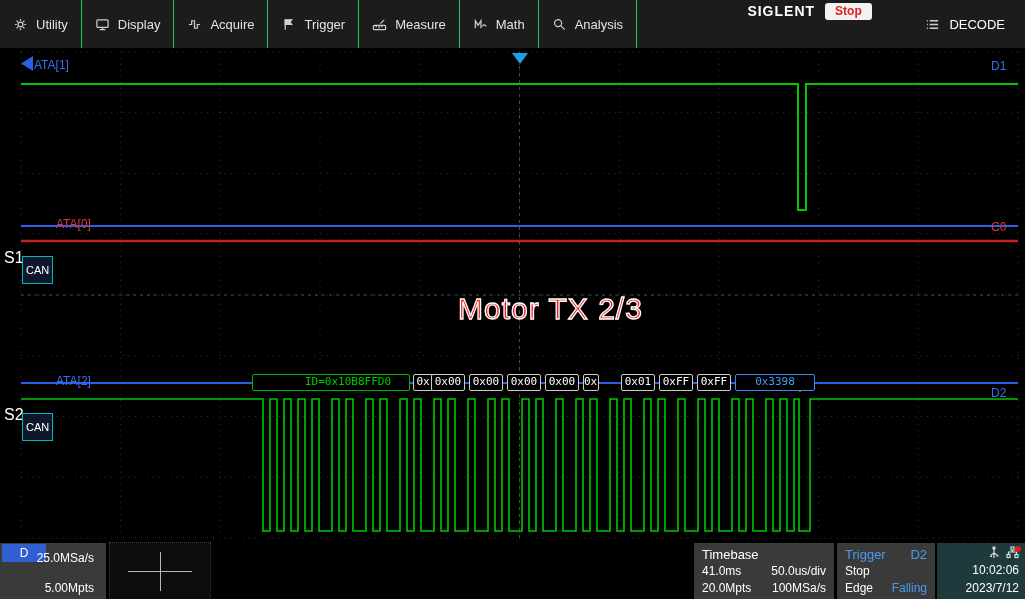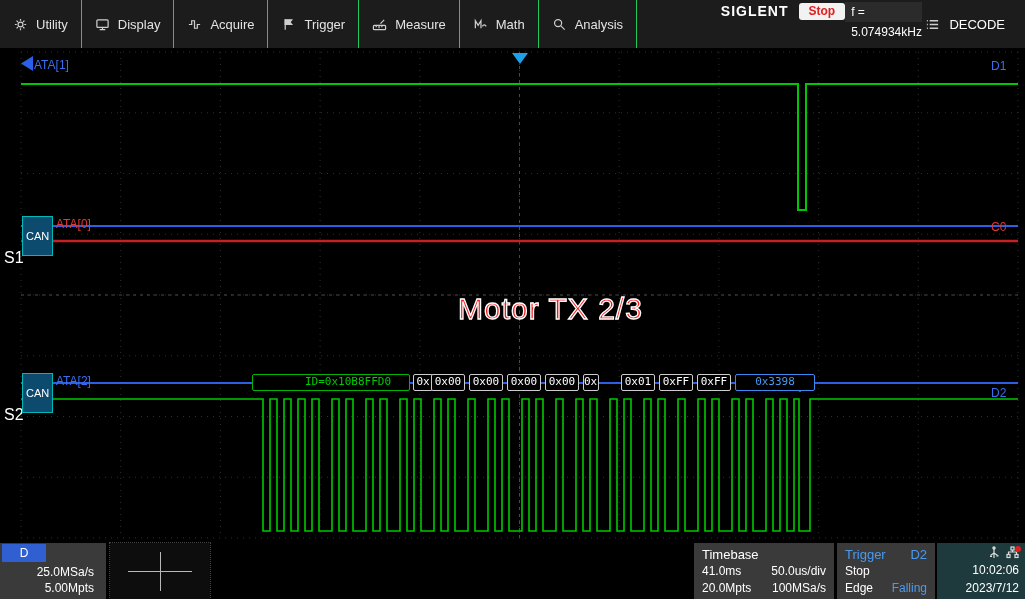--- a/index.html
+++ b/index.html
@@ -13,21 +13,21 @@
     position:absolute;top:0;left:0;width:1025px;height:48px;
     background:#1c1c1c;display:flex;align-items:stretch;z-index:10;
   }
   .menu-item{
     display:flex;align-items:center;gap:8px;padding:0 13px;
     border-right:1px solid #22c55e;color:#e3e3e3;font-size:13px;cursor:default;
   }
   .micon{display:flex;align-items:center;}
   .micon svg{stroke:#cfcfcf;fill:none;stroke-width:1.3;}
   .brand{
-    margin-left:auto;display:flex;flex-direction:row;justify-content:center;
+    margin-left:auto;display:flex;flex-direction:column;justify-content:space-between;
     width:152px;height:65px;
   }
   .brand-row{display:flex;align-items:center;gap:10px;height:22px;padding-left:4px;}
   .brand-name{color:#fff;font-weight:bold;font-size:14px;letter-spacing:1px;}
   .run-state{
     background:#f2f2f2;color:#e02020;font-weight:bold;font-size:12px;
     padding:0 10px;border-radius:3px;height:17px;line-height:17px;
   }
   .freq-strip{
     background:#2b2b2b;color:#fff;font-size:12px;height:20px;line-height:20px;
@@ -39,22 +39,22 @@
   }
   .decode-btn svg{stroke:#cfcfcf;fill:none;stroke-width:1.4;}
 
   
   #scope-svg{position:absolute;left:0;top:0;z-index:1;}
   .lbl{position:absolute;font-size:12px;z-index:5;white-space:nowrap;}
   .blue-t{color:#3a6ef0;}
   .red-t{color:#e03838;}
   .white-t{color:#fff;font-size:16px;margin-top:32px;}
   .can-badge{
-    position:absolute;z-index:5;background:#0c4a6e;border:1px solid #00b8b8;
-    color:#fff;font-size:11px;line-height:14px;padding:12px 3px;
+    position:absolute;z-index:5;background:#0f172a;border:1px solid #00b8b8;
+    color:#fff;font-size:11px;line-height:14px;padding:6px 3px;margin-top:40px;
   }
   .overlay-text{
     position:absolute;left:458px;top:292px;z-index:6;
     font-size:30px;font-weight:normal;letter-spacing:1px;color:#f51919;
     -webkit-text-stroke:1.3px #ffffff;
   }
   .decode-box{
     position:absolute;top:374px;height:17px;box-sizing:border-box;z-index:4;
     background:#000;border:1px solid #cccccc;border-radius:2px;color:#fff;
     font-family:"DejaVu Sans Mono",monospace;font-size:11px;line-height:14px;
@@ -67,21 +67,21 @@
   .bottombar{
     position:absolute;left:0;top:541px;width:1025px;height:58px;
     background:#000;z-index:10;font-size:12px;color:#fff;
   }
   .acq-panel{position:absolute;left:0;top:2px;width:106px;height:56px;background:#3a3a3a;}
   .d-tab{
     position:absolute;left:2px;top:1px;width:44px;height:18px;background:#2f5fd0;
     color:#fff;text-align:center;line-height:18px;font-size:12px;
   }
   .acq-line{position:absolute;right:12px;text-align:right;}
-  .acq-sr{top:22px;}
+  .acq-sr{top:8px;}
   .acq-mem{top:38px;}
   .zoom-widget{
     position:absolute;left:110px;top:2px;width:100px;height:56px;
     background:#0d0d0d;outline:1px dotted #454545;
   }
   .cross-h{position:absolute;left:18px;top:28px;width:64px;height:1px;background:#b8b8b8;}
   .cross-v{position:absolute;left:50px;top:9px;width:1px;height:39px;background:#b8b8b8;}
   .tb-panel{position:absolute;left:694px;top:2px;width:140px;height:56px;background:#3a3a3a;padding:3px 8px;box-sizing:border-box;}
   .trg-panel{position:absolute;left:837px;top:2px;width:98px;height:56px;background:#3a3a3a;padding:3px 8px;box-sizing:border-box;}
   .panel-title{font-size:13px;line-height:17px;}
@@ -223,21 +223,20 @@
         </svg>
       </span>
     <span>Analysis</span>
   </div>
 
   <div class="brand">
     <div class="brand-row">
       <span class="brand-name">SIGLENT</span>
       <span class="run-state">Stop</span>
     </div>
-    <div class="freq-strip">f = 5.074934kHz</div>
   </div>
 
   <div class="decode-btn">
     <span class="micon">
         <svg width="15" height="15" viewBox="0 0 16 16">
           <path d="M5 4h9M5 8h9M5 12h9"></path>
           <path d="M2 4h1M2 8h1M2 12h1"></path>
         </svg>
       </span>
     <span>DECODE</span>

